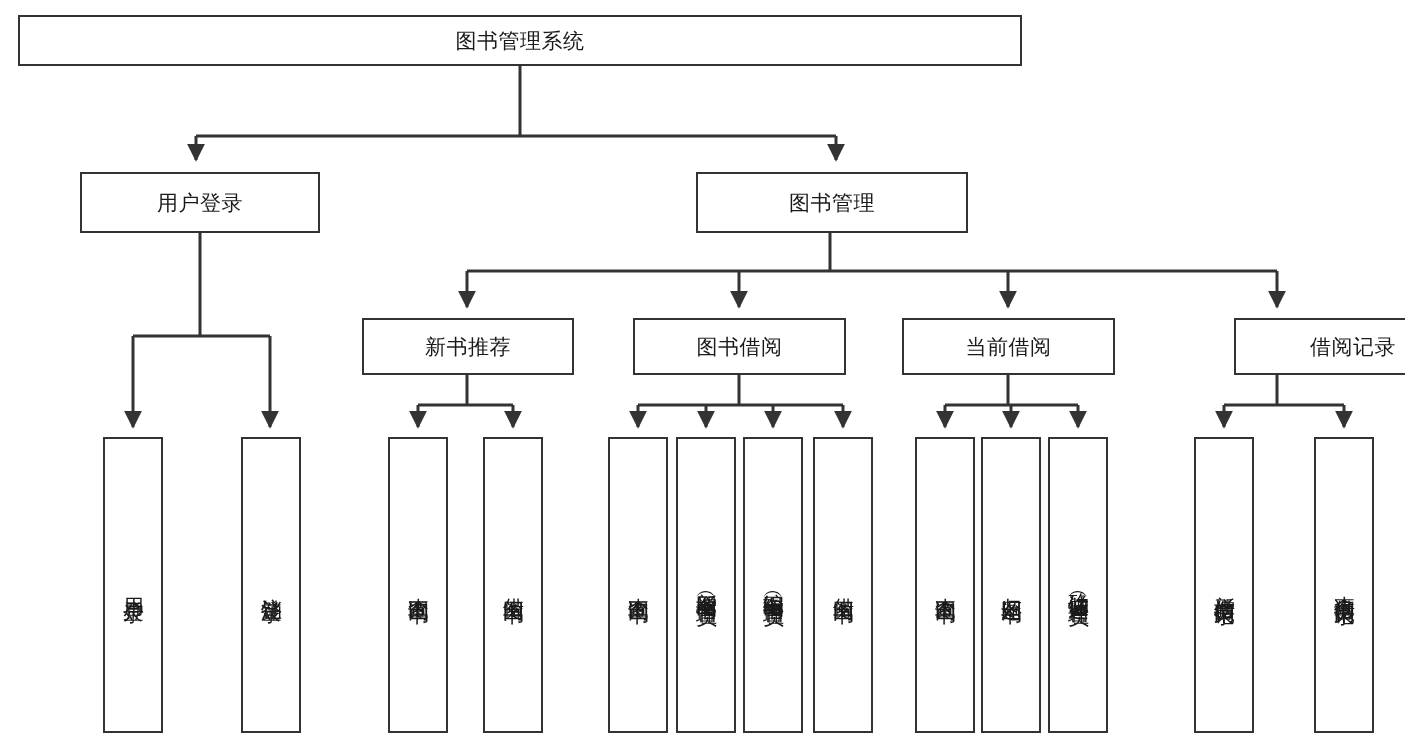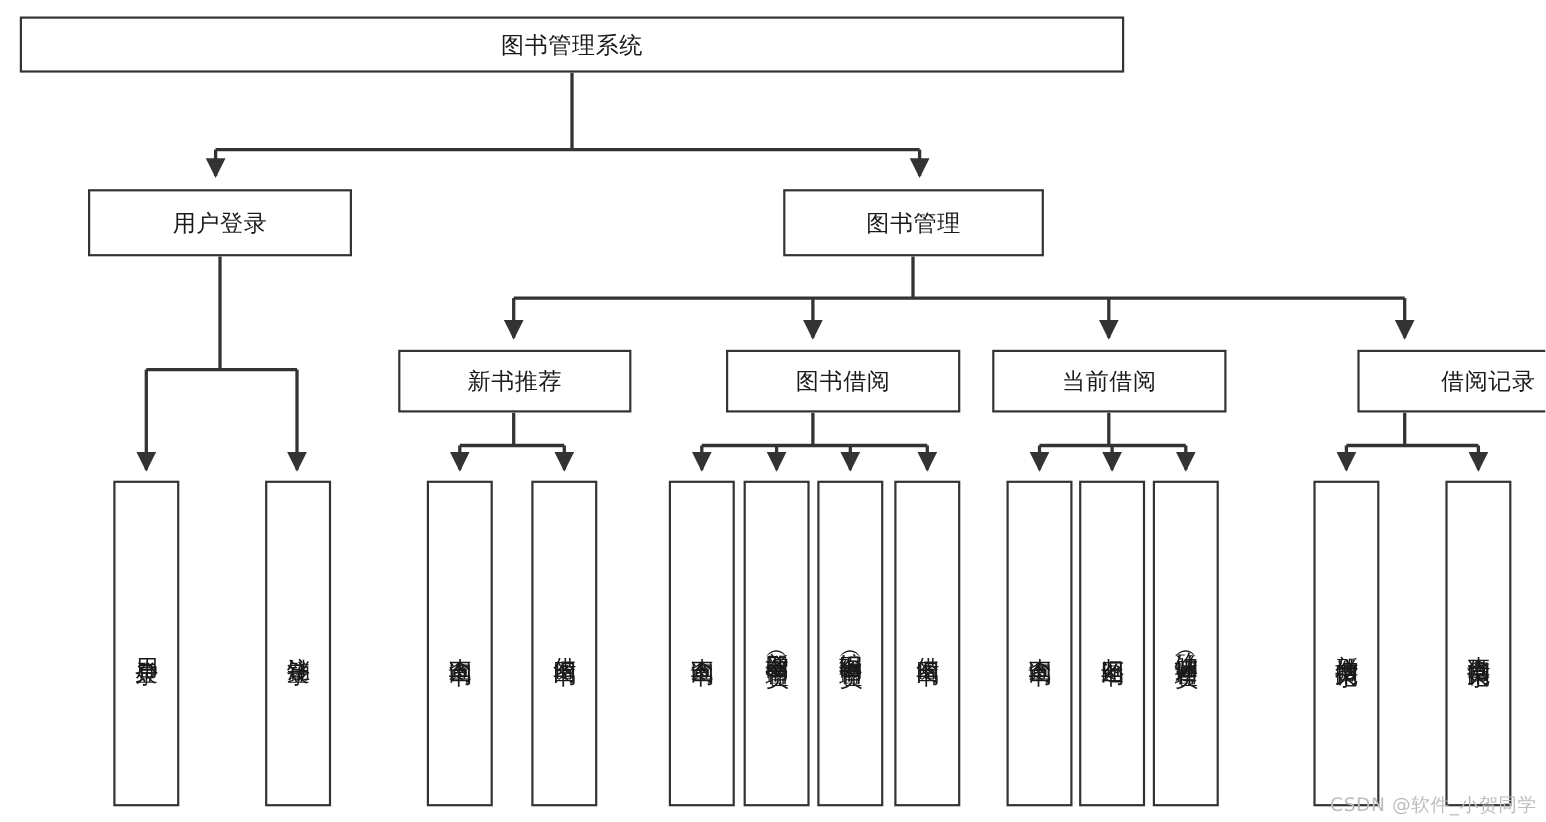--- a/index.html
+++ b/index.html
@@ -125,29 +125,29 @@
   </svg>
 
   <div class="node horiz" id="root-node" style="left:18px; top:15px; width:1004px; height:51px;">
     <span class="hlabel">图书管理系统</span>
   </div>
 
   <div class="node horiz" style="left:80px; top:172px; width:240px; height:61px;">
     <span class="hlabel">用户登录</span>
   </div>
 
-  <div class="node horiz" style="left:712px; top:172px; width:237px; height:61px;">
+  <div class="node horiz" style="left:696px; top:172px; width:272px; height:61px;">
     <span class="hlabel">图书管理</span>
   </div>
 
   <div class="node horiz" style="left:362px; top:318px; width:212px; height:57px;text-align:center;">
     <span class="hlabel">新书推荐</span>
   </div>
 
-  <div class="node horiz" style="left:660px; top:318px; width:213px; height:57px;">
+  <div class="node horiz" style="left:633px; top:318px; width:213px; height:57px;">
     <span class="hlabel">图书借阅</span>
   </div>
 
   <div class="node horiz" style="left:902px; top:318px; width:213px; height:57px;font-family:Liberation Serif, serif;">
     <span class="hlabel">当前借阅</span>
   </div>
 
   <div class="node horiz" style="left:1234px; top:318px; width:238px; height:57px;">
     <span class="hlabel">借阅记录</span>
   </div>
@@ -197,15 +197,14 @@
   </div>
 
   <div class="node vert" style="left:1194px; top:437px; width:60px; height:296px;">
     <span class="vlabel">新增借阅记录</span>
   </div>
 
   <div class="node vert" style="left:1314px; top:437px; width:60px; height:296px;">
     <span class="vlabel">查询借阅记录</span>
   </div>
 
-  <div class="watermark">CSDN @软件_小贺同学</div>
 
 </div>
 
 </body></html>

